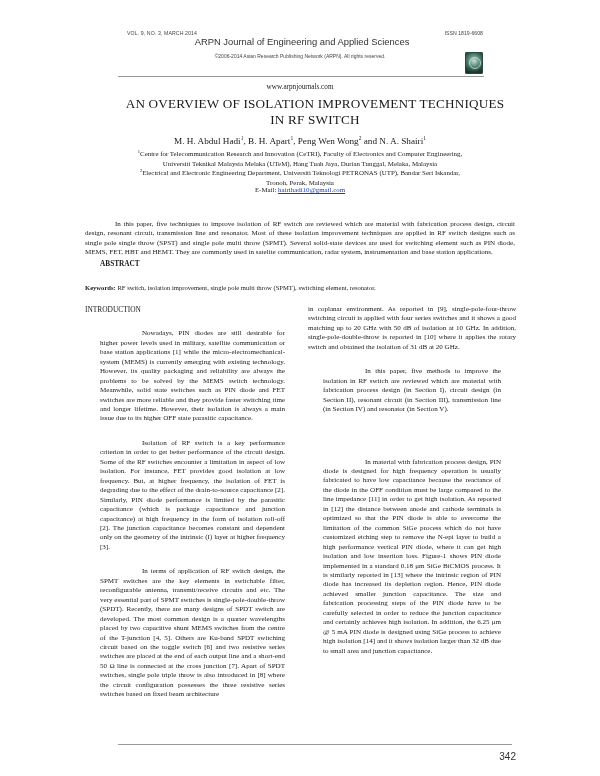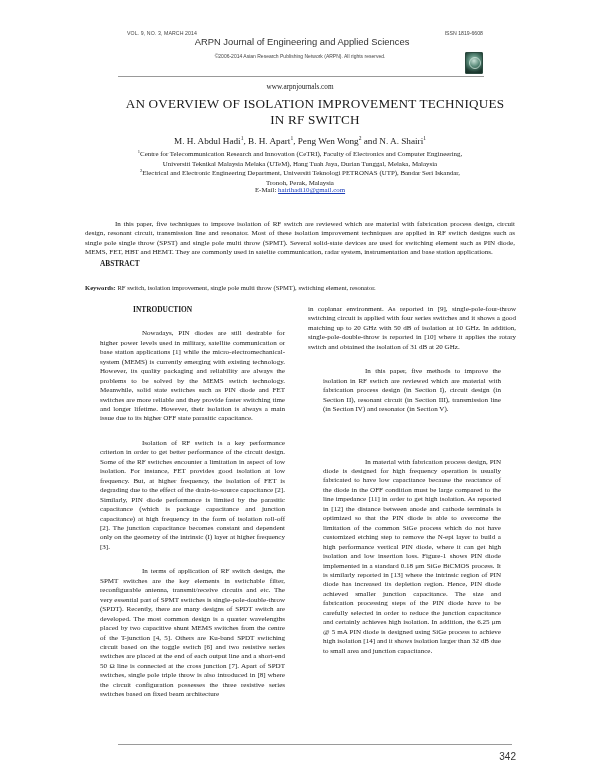--- a/index.html
+++ b/index.html
@@ -24,21 +24,21 @@
   .email a { color: #1a3cb8; text-decoration: underline; }
 
   .abs-head { position: absolute; left: 100px; top: 211px; font-weight: bold; font-size: 7.3px; margin-top: 48px; }
   .abs-body { position: absolute; left: 85px; top: 220px; width: 430px; font-size: 7.05px; line-height: 9.4px; text-align: justify; text-indent: 30px; }
   .keywords { position: absolute; left: 85px; top: 284px; width: 430px; font-size: 6.6px; }
   .keywords b { font-weight: bold; }
 
   .col { position: absolute; width: 215px; font-size: 7.05px; line-height: 9.45px; text-align: justify; }
   .col-left { left: 85px; top: 305px; }
   .col-right { left: 308px; top: 305px; width: 208px; }
-  .sec-head { font-weight: bold; font-size: 7.4px; line-height: 9.4px; text-align: left; margin-left: 48px; }
+  .sec-head { font-weight: normal; font-size: 7.4px; line-height: 9.4px; text-align: left; }
   .para { text-indent: 42px; margin: 15px; }
   .para-noind { text-indent: 0; margin: 0; }
   .gap { height: 13px; }
 
   .ftr-rule { position: absolute; left: 118px; top: 744px; width: 394px; height: 1px; background: #9a9a9a; }
   .ftr-page { position: absolute; right: 80px; top: 751px; font-family: "Liberation Sans", sans-serif; font-size: 10px; color: #333; }
 </style>
 </head>
 <body>
 

